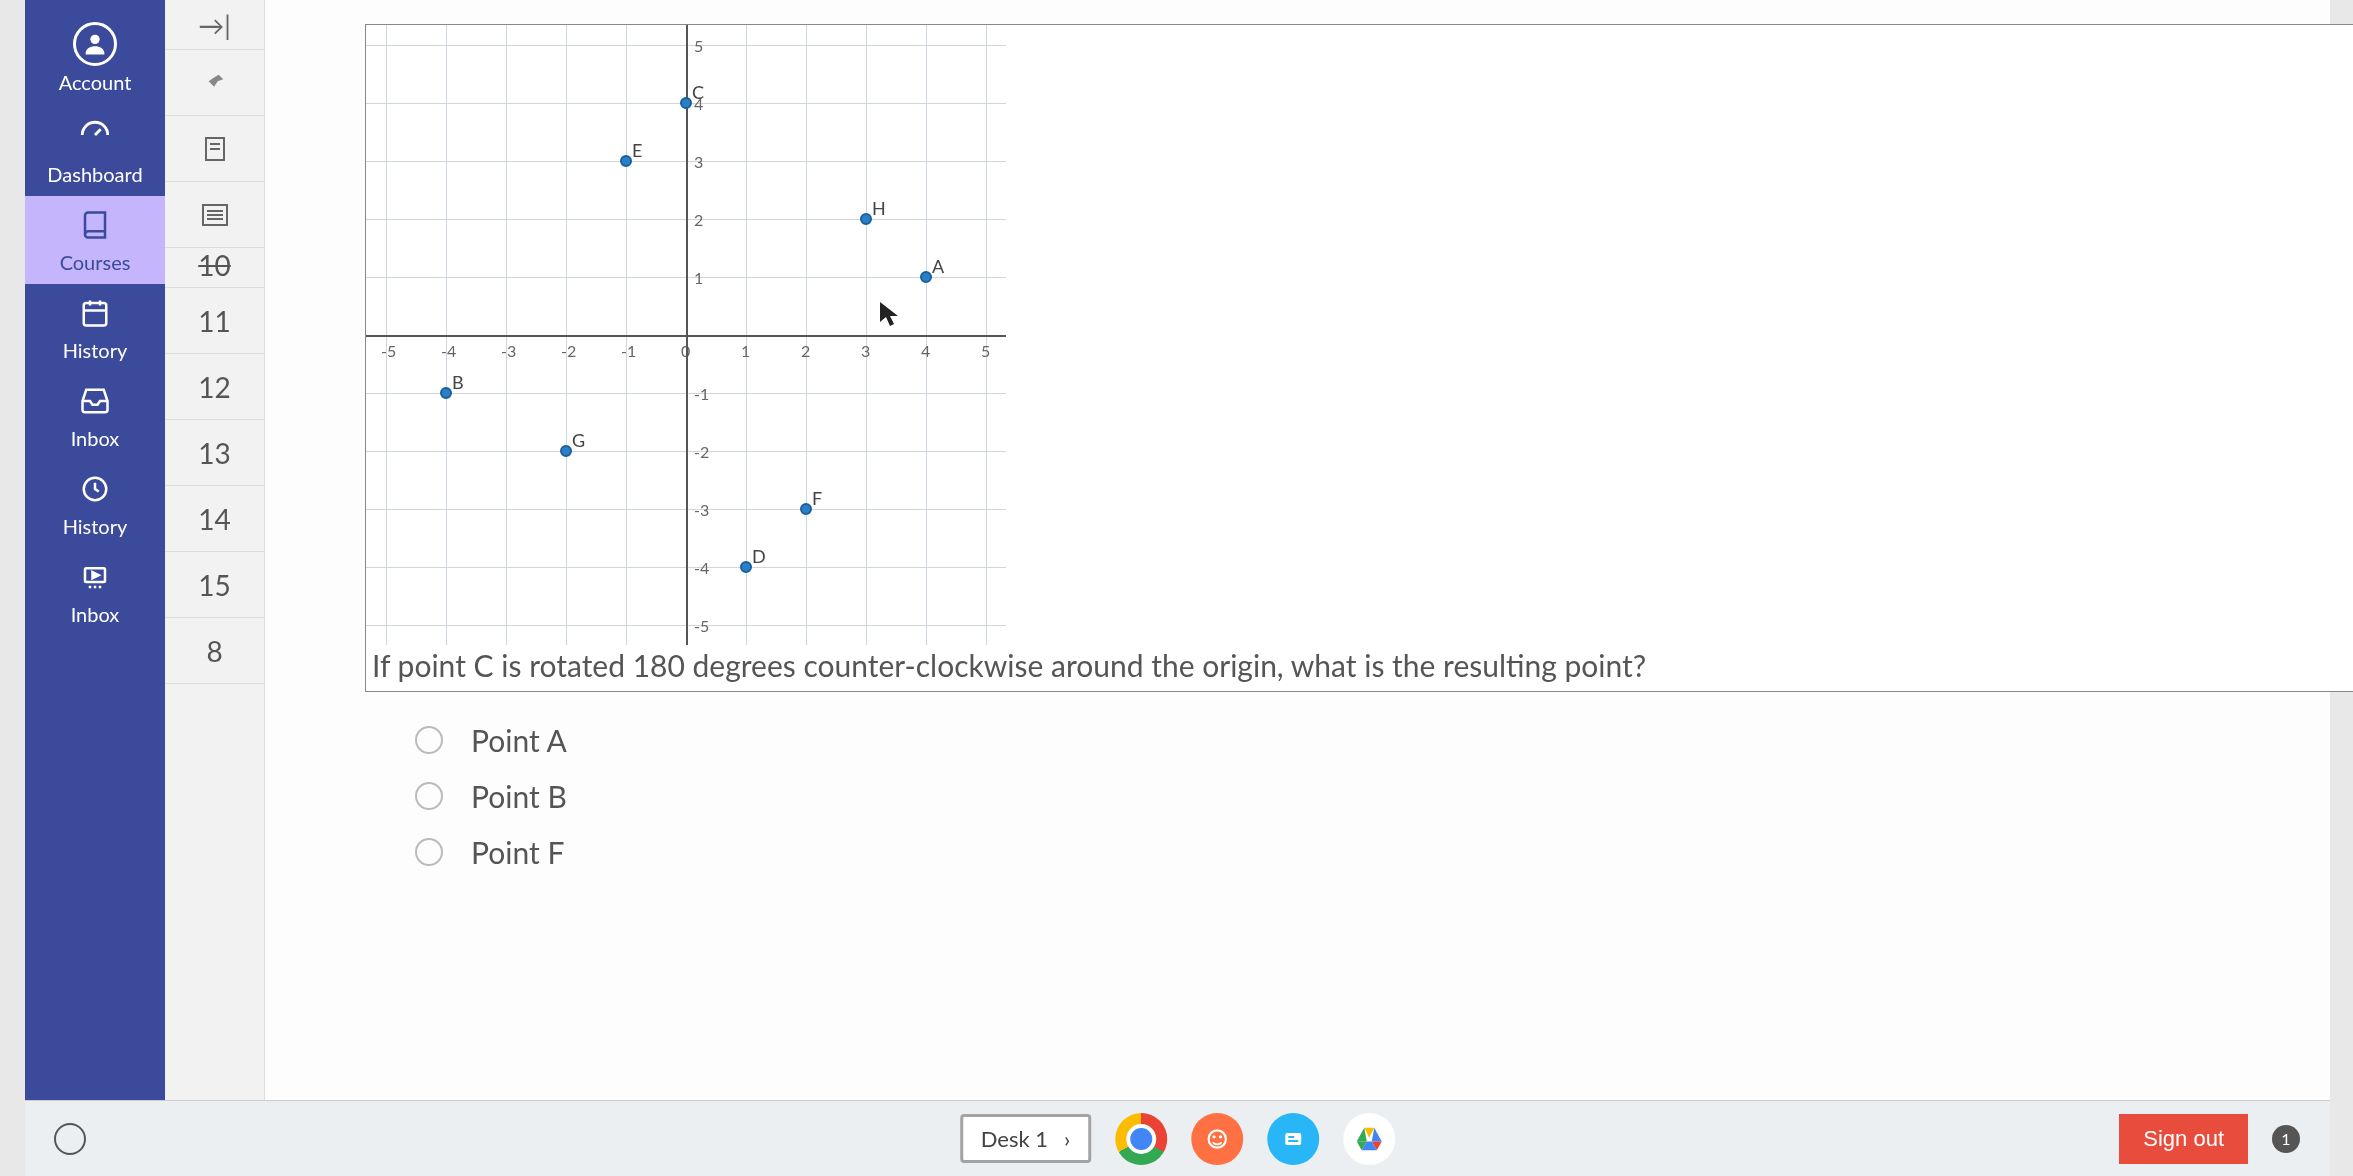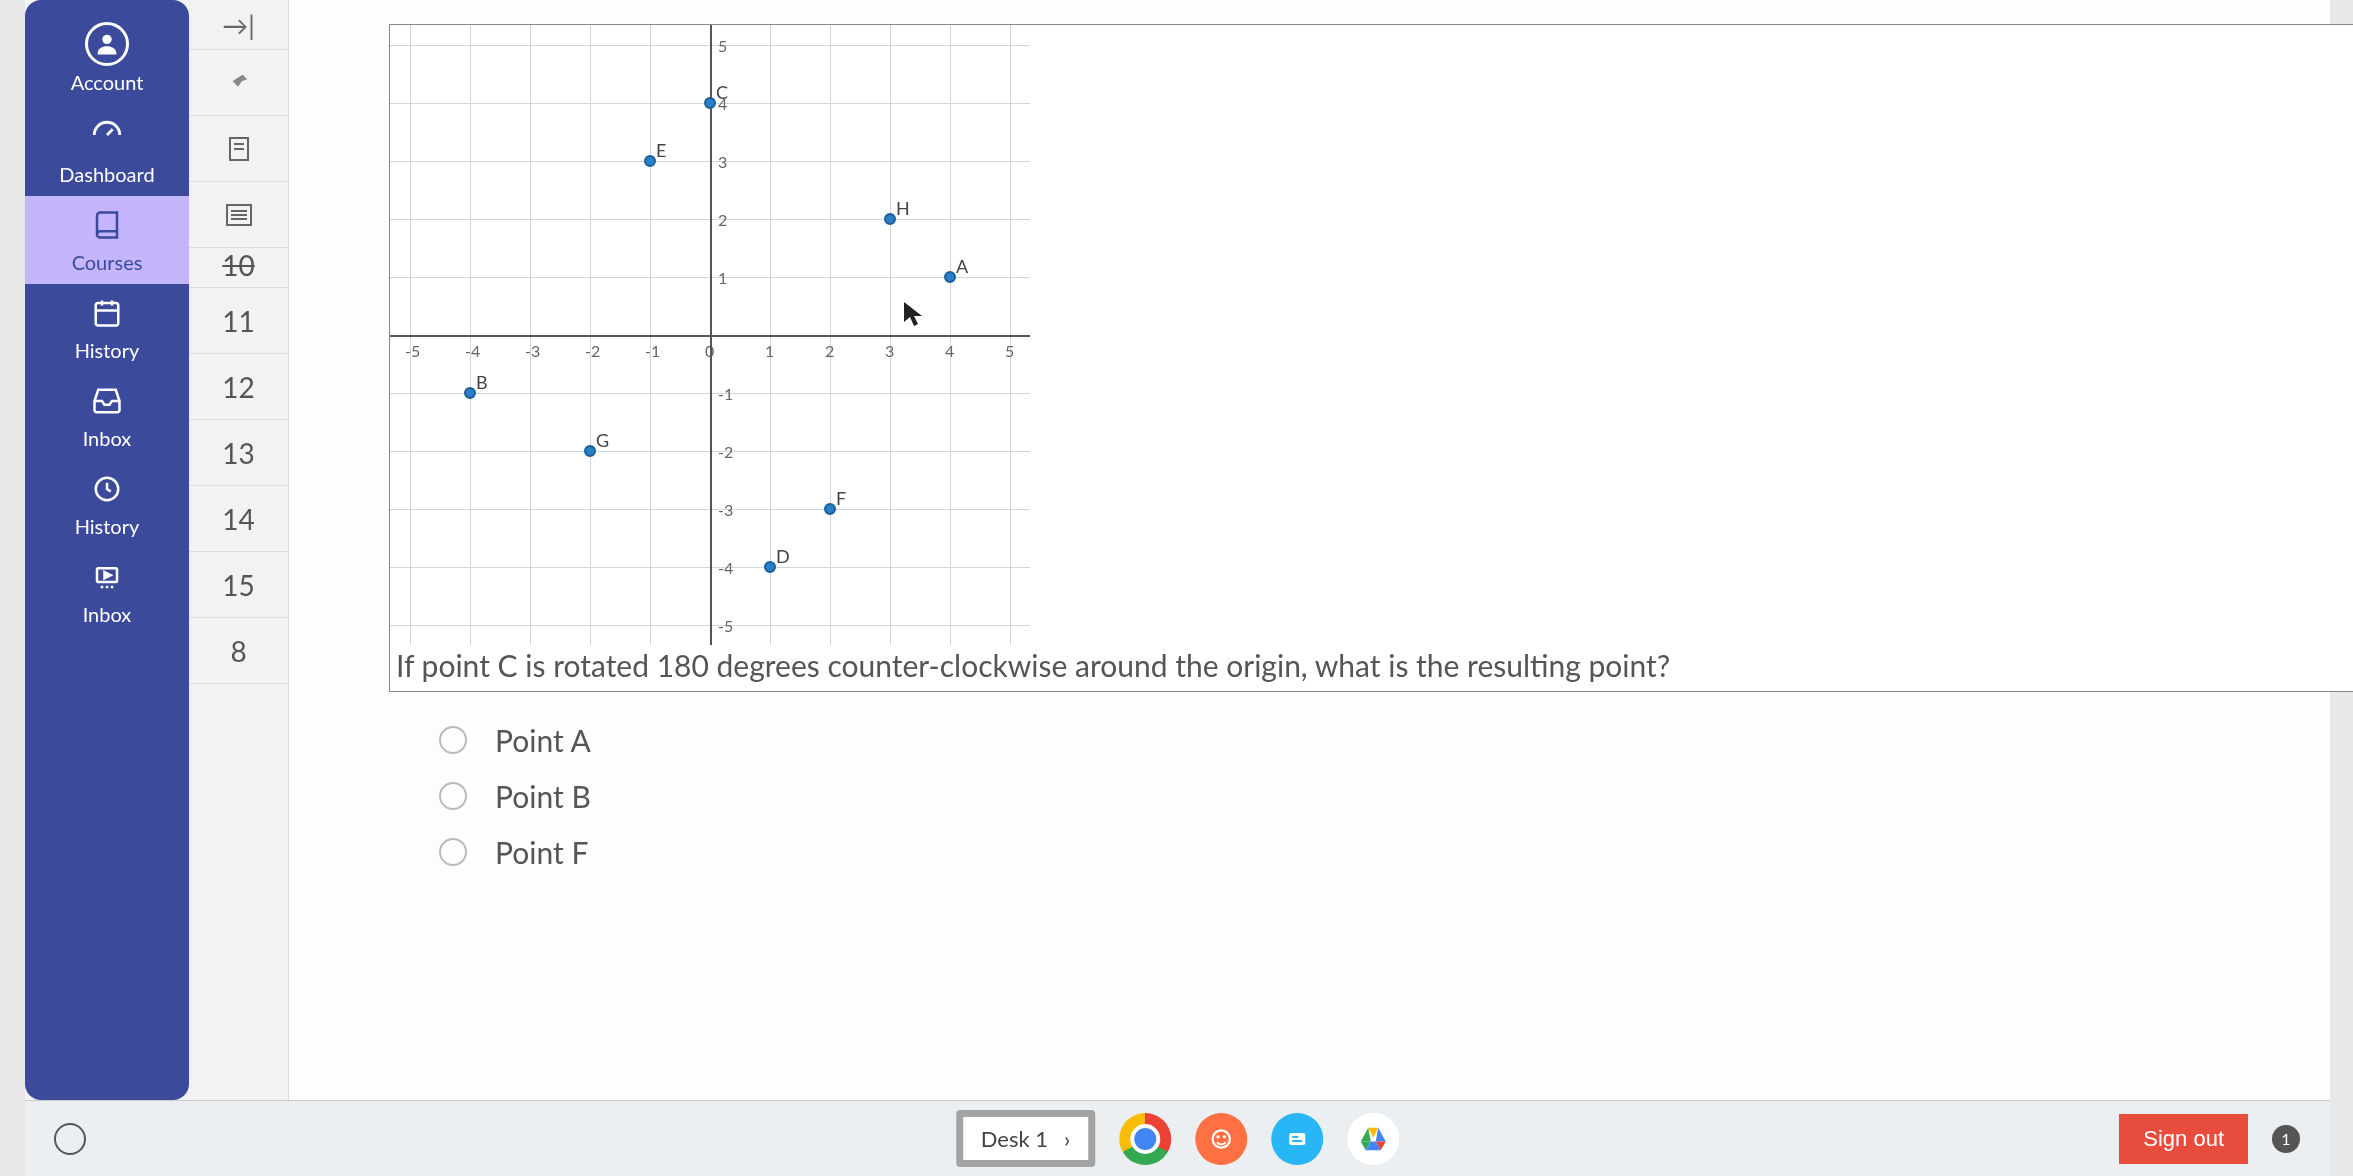--- a/index.html
+++ b/index.html
@@ -13,28 +13,27 @@
 }
 .screen {
   position: absolute;
   top: 0; left: 25px;
   width: 2305px;
   height: 1100px;
   background: #f5f5f5;
   display: flex;
 }
 .nav-bar {
-  width: 164px;
+  width: 140px;
   background: #3b4a9b;
   display: flex;
   flex-direction: column;
   align-items: center;
   color: #fff;
   padding-top: 8px;
-  border-radius: 16px;
 }
 .nav-item {
   width: 100%;
   display: flex;
   flex-direction: column;
   align-items: center;
   padding: 14px 0 10px;
   cursor: pointer;
   font-size: 20px;
 }
@@ -132,21 +131,21 @@
 }
 .tb-left { width: 90px; display:flex; justify-content:center; }
 .tb-circle {
   width: 32px; height:32px; border:2.5px solid #555; border-radius:50%;
 }
 .tb-center {
   position:absolute; left: 50%; transform:translateX(-50%);
   display:flex; align-items:center; gap: 24px;
 }
 .desk-btn {
-  background:#fff; border:7px solid #a3a3a3; padding:8px 18px;
+  background:#fff; border:3px solid #a3a3a3; padding:8px 18px;
   border-radius:4px; font-size:22px; color:#444;
   display:flex; align-items:center; gap:16px;
 }
 .shelf-icon {
   width:52px; height:52px; border-radius:50%;
   display:flex; align-items:center; justify-content:center;
   font-size:28px; color:#fff;
 }
 .chrome-icon {
   background: conic-gradient(#ea4335 0 120deg, #34a853 120deg 240deg, #fbbc05 240deg 360deg);

